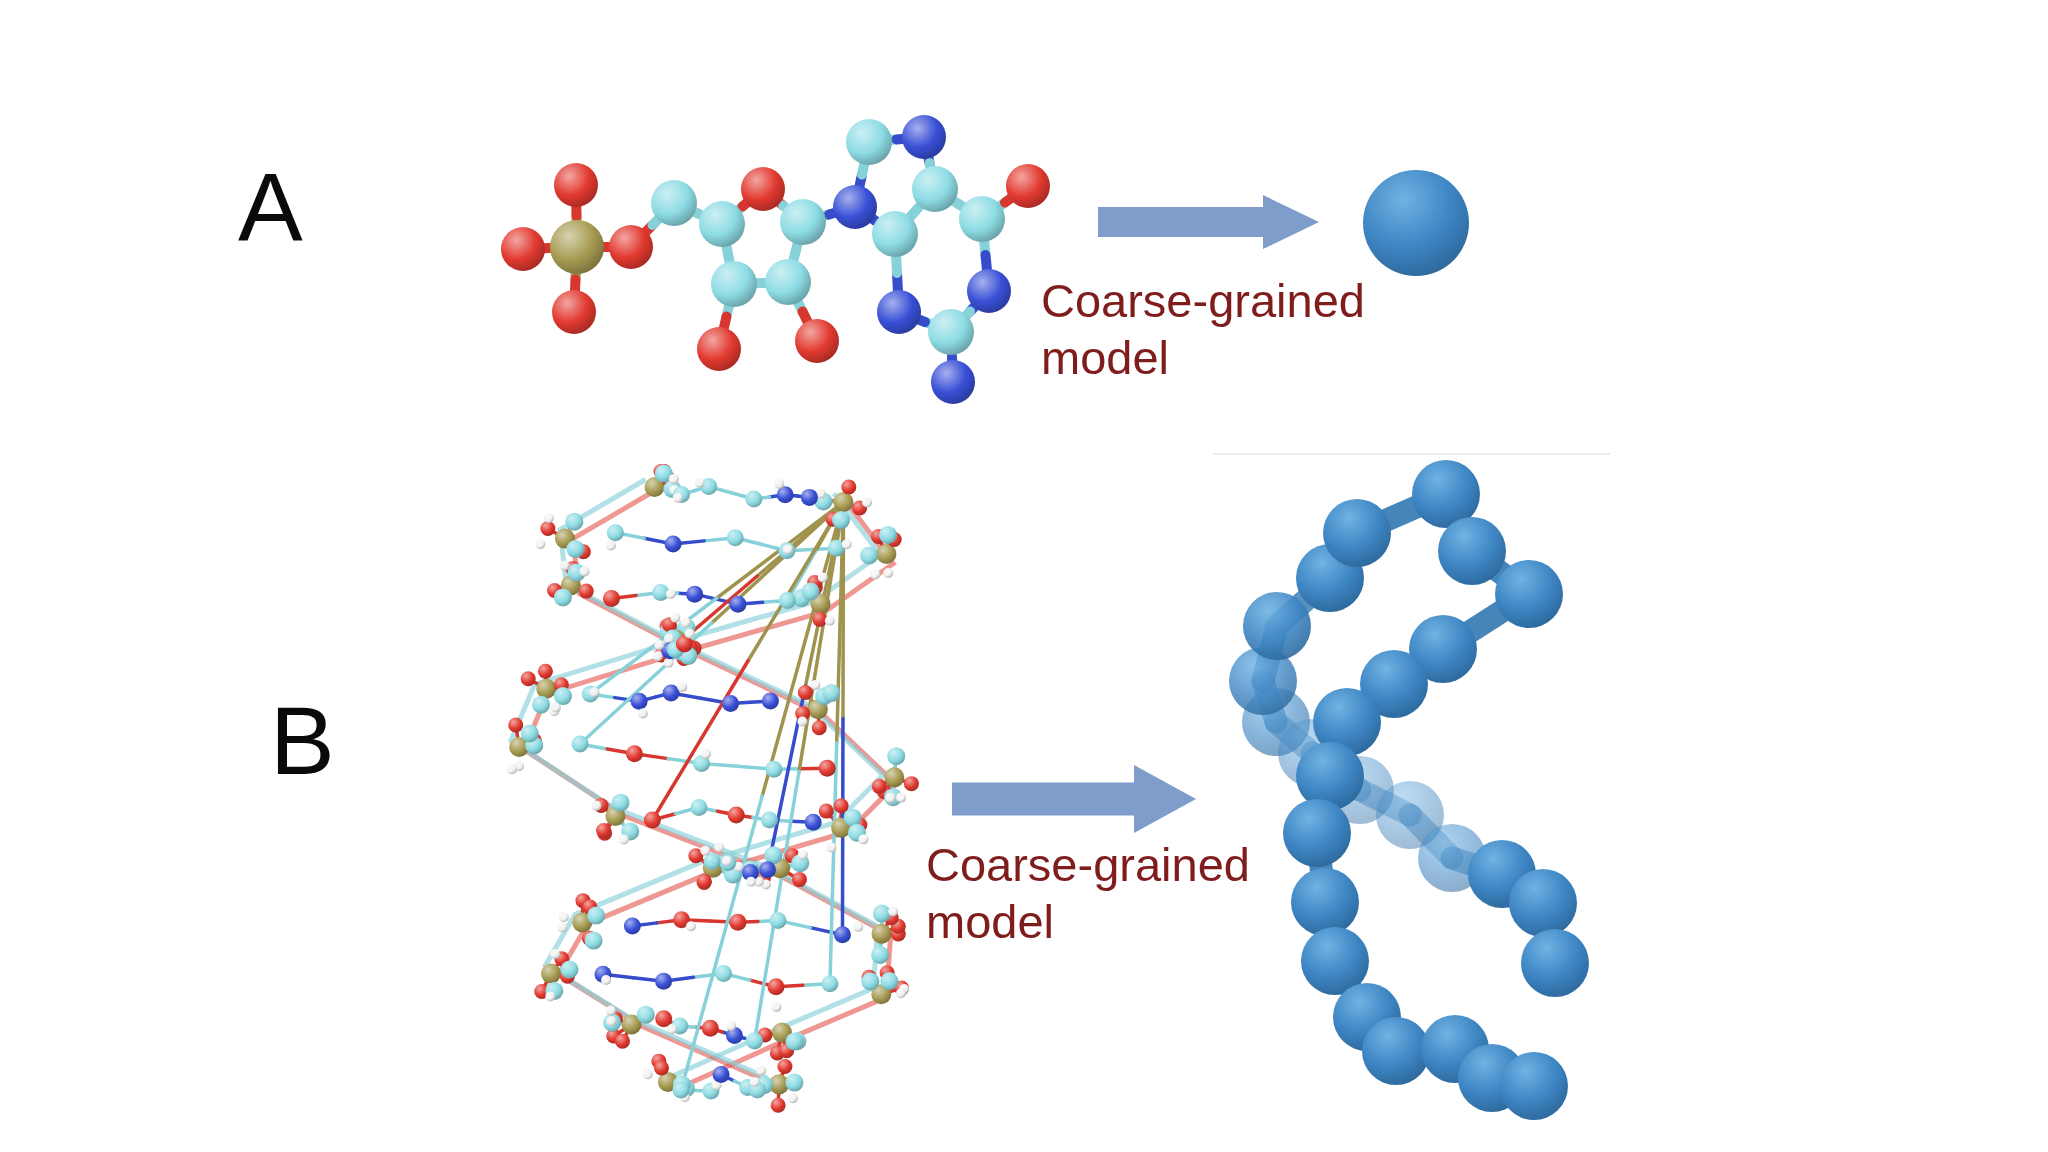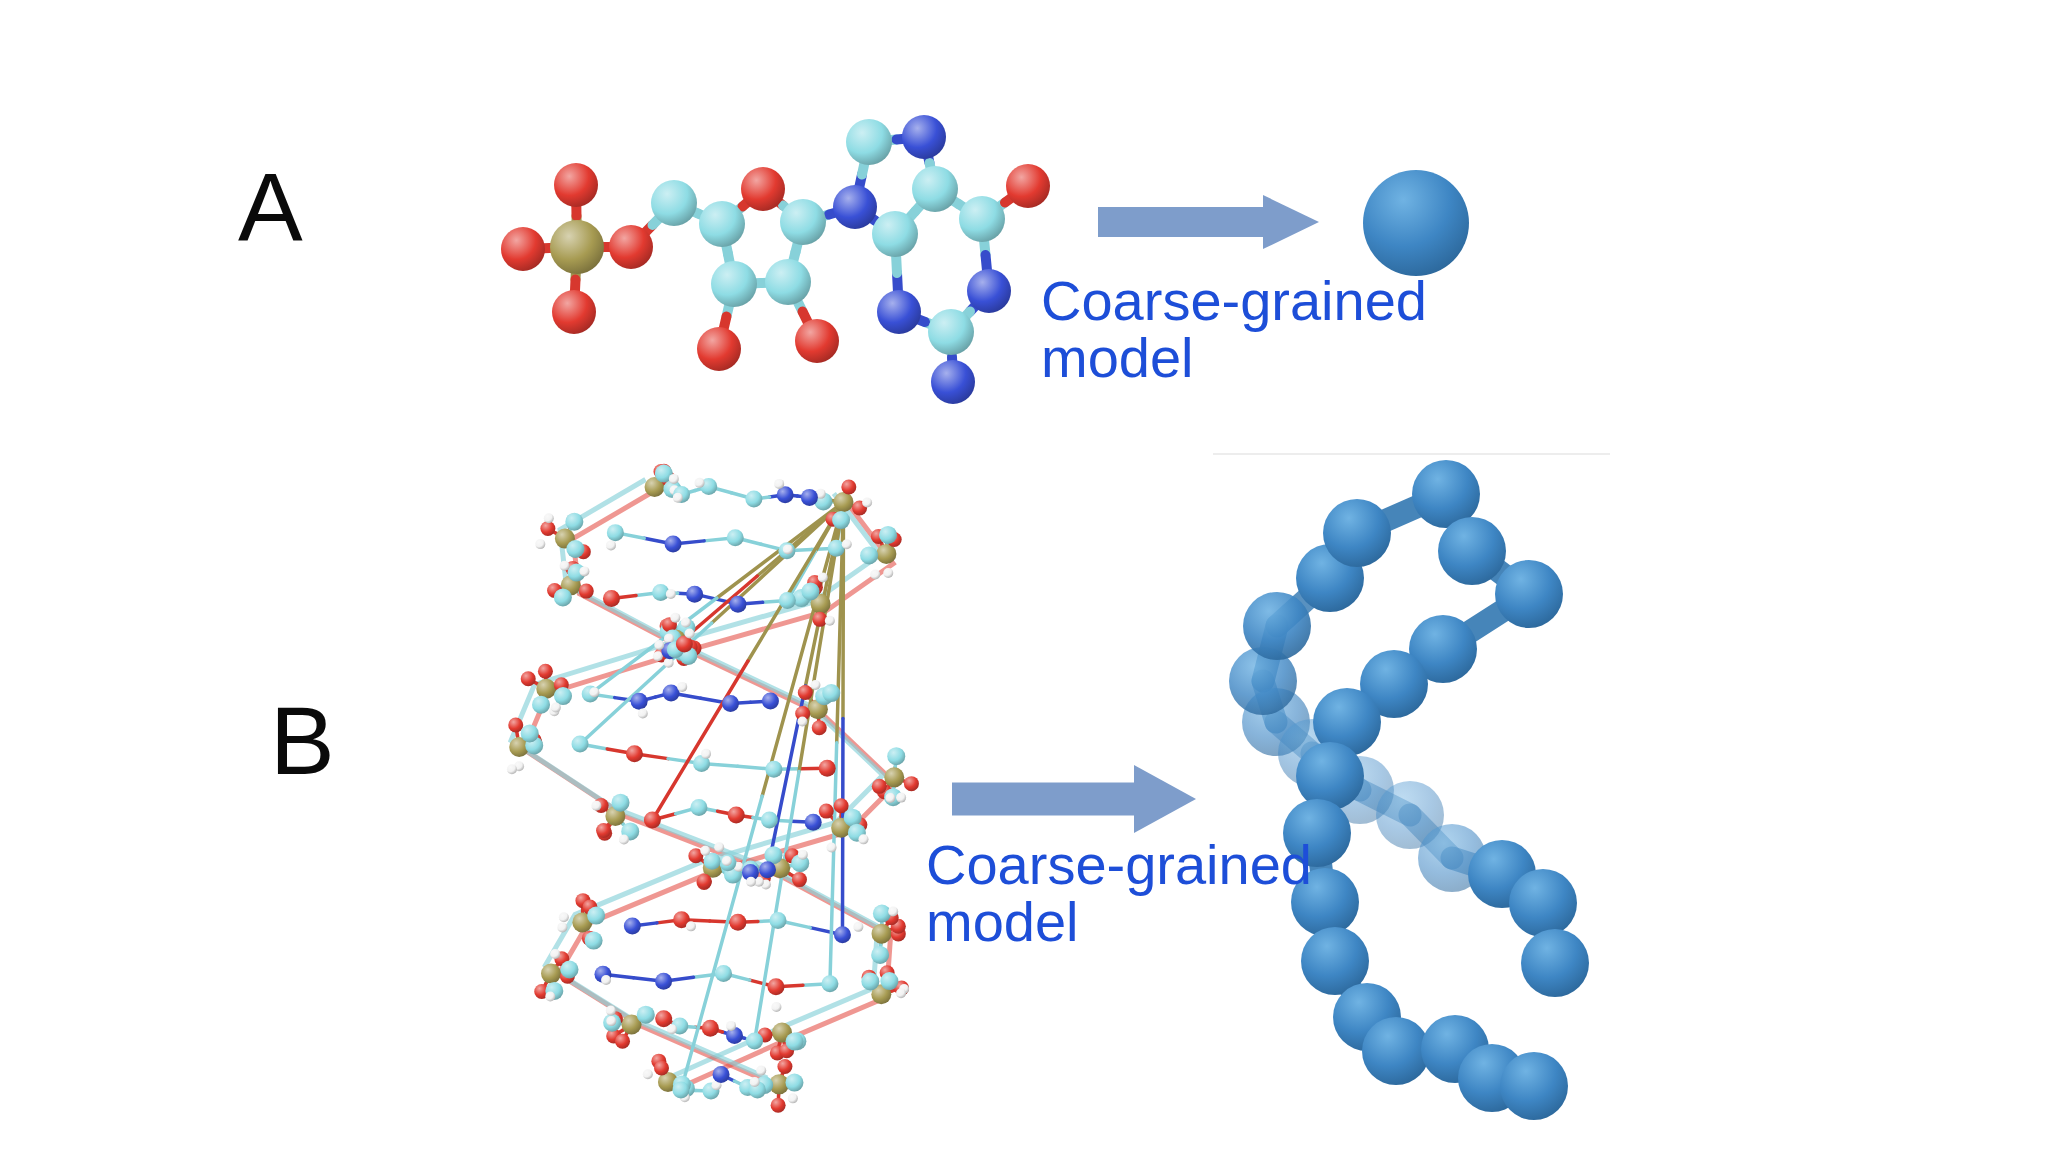--- a/index.html
+++ b/index.html
@@ -2,21 +2,21 @@
 <html><head>
 <meta charset="utf-8">
 <style>
   html,body{margin:0;padding:0;background:#ffffff;}
   .stage{position:relative;width:2048px;height:1152px;background:#fff;overflow:hidden;
          font-family:"Liberation Sans",sans-serif;}
   svg.art{position:absolute;left:0;top:0;}
   .plabel{position:absolute;font-size:97px;font-weight:400;color:#0a0a0a;line-height:1;}
   #label-a{left:238px;top:158px;}
   #label-b{left:270px;top:692px;}
-  .caption{position:absolute;font-size:56px;color:#1d4ed8;line-height:57px;letter-spacing:0px;}
+  .caption{position:absolute;font-size:47px;color:#7f1d1d;line-height:57px;letter-spacing:0px;}
   #caption-a{left:1041px;top:272px;}
   #caption-b{left:926px;top:836px;}
 </style>
 </head>
 <body>
 
 <div class="stage">
   <svg class="art" id="art" width="2048" height="1152" viewBox="0 0 2048 1152">
       <defs>
         <radialGradient id="g_C" cx="35%" cy="30%" r="80%">

